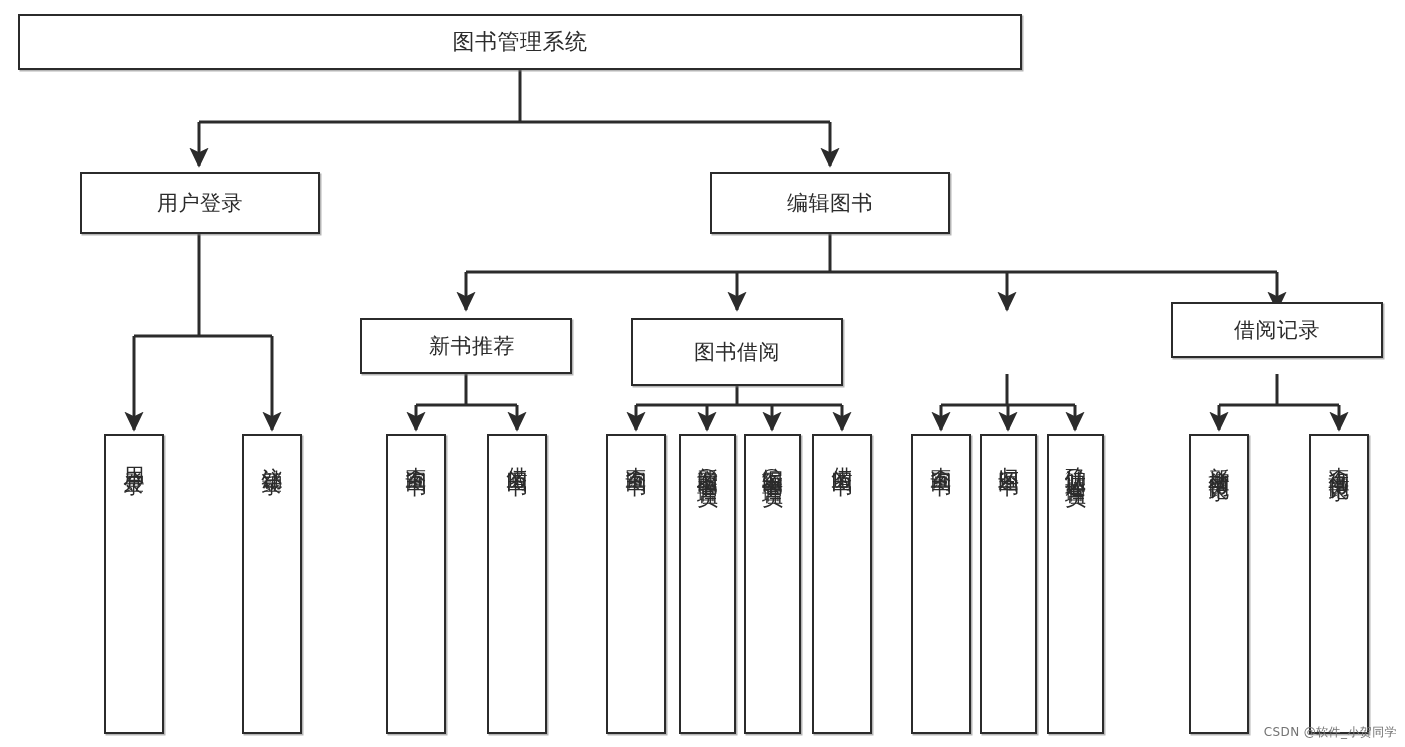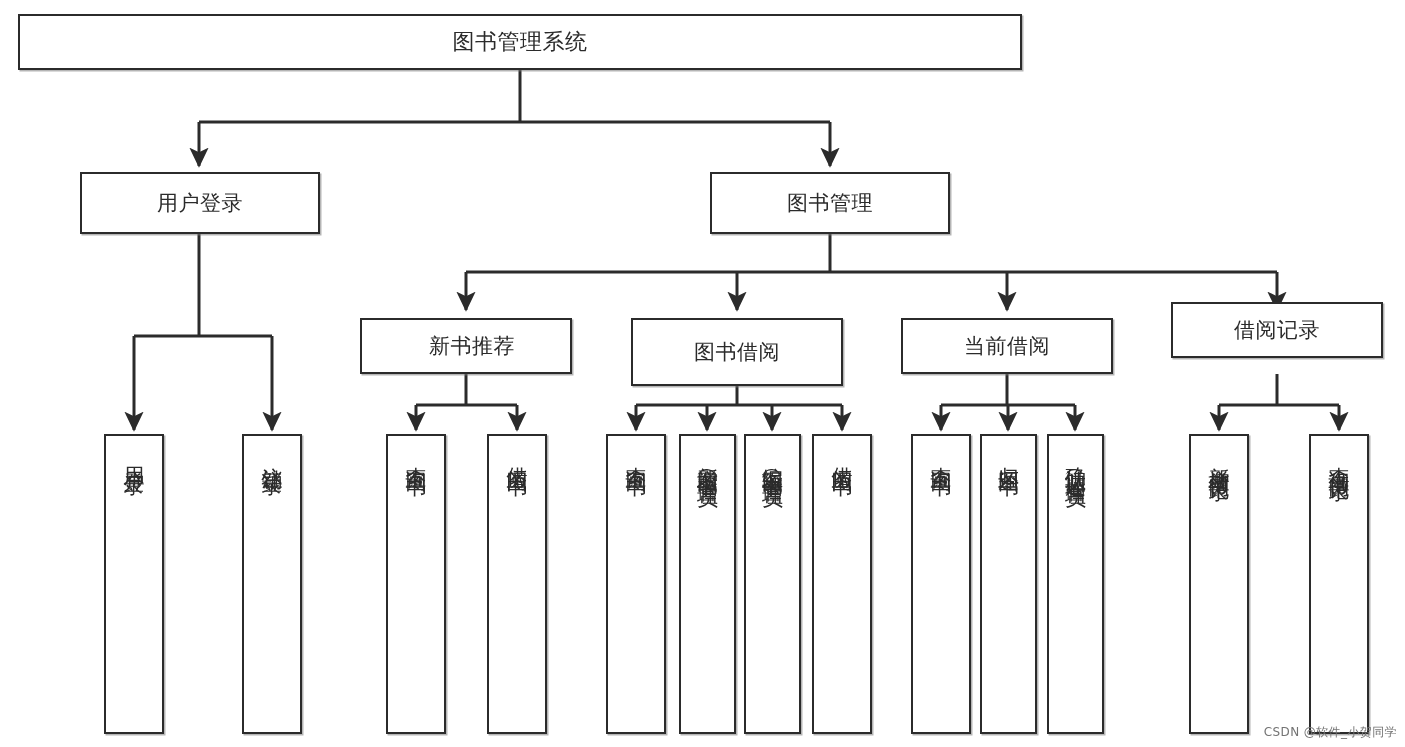--- a/index.html
+++ b/index.html
@@ -122,31 +122,28 @@
   </svg>
 
   <div class="node root" style="left:18px; top:14px; width:1004px; height:56px;">
     <span class="label">图书管理系统</span>
   </div>
 
   <div class="node" style="left:80px; top:172px; width:240px; height:62px;">
     <span class="label">用户登录</span>
   </div>
   <div class="node" style="left:710px; top:172px; width:240px; height:62px;">
-    <span class="label">图书管理</span>
+    <span class="label">编辑图书</span>
   </div>
 
   <div class="node" style="left:360px; top:318px; width:212px; height:56px;padding-left:12px;">
     <span class="label">新书推荐</span>
   </div>
   <div class="node" style="left:631px; top:318px; width:212px; height:68px;">
     <span class="label">图书借阅</span>
-  </div>
-  <div class="node" style="left:901px; top:318px; width:212px; height:56px;">
-    <span class="label">当前借阅</span>
   </div>
   <div class="node" style="left:1171px; top:302px; width:212px; height:56px;">
     <span class="label">借阅记录</span>
   </div>
 
   <div class="node vert" style="left:104px; top:434px; width:60px; height:300px;">
     <span class="label">用户登录</span>
   </div>
   <div class="node vert" style="left:242px; top:434px; width:60px; height:300px;">
     <span class="label">注销登录</span>

